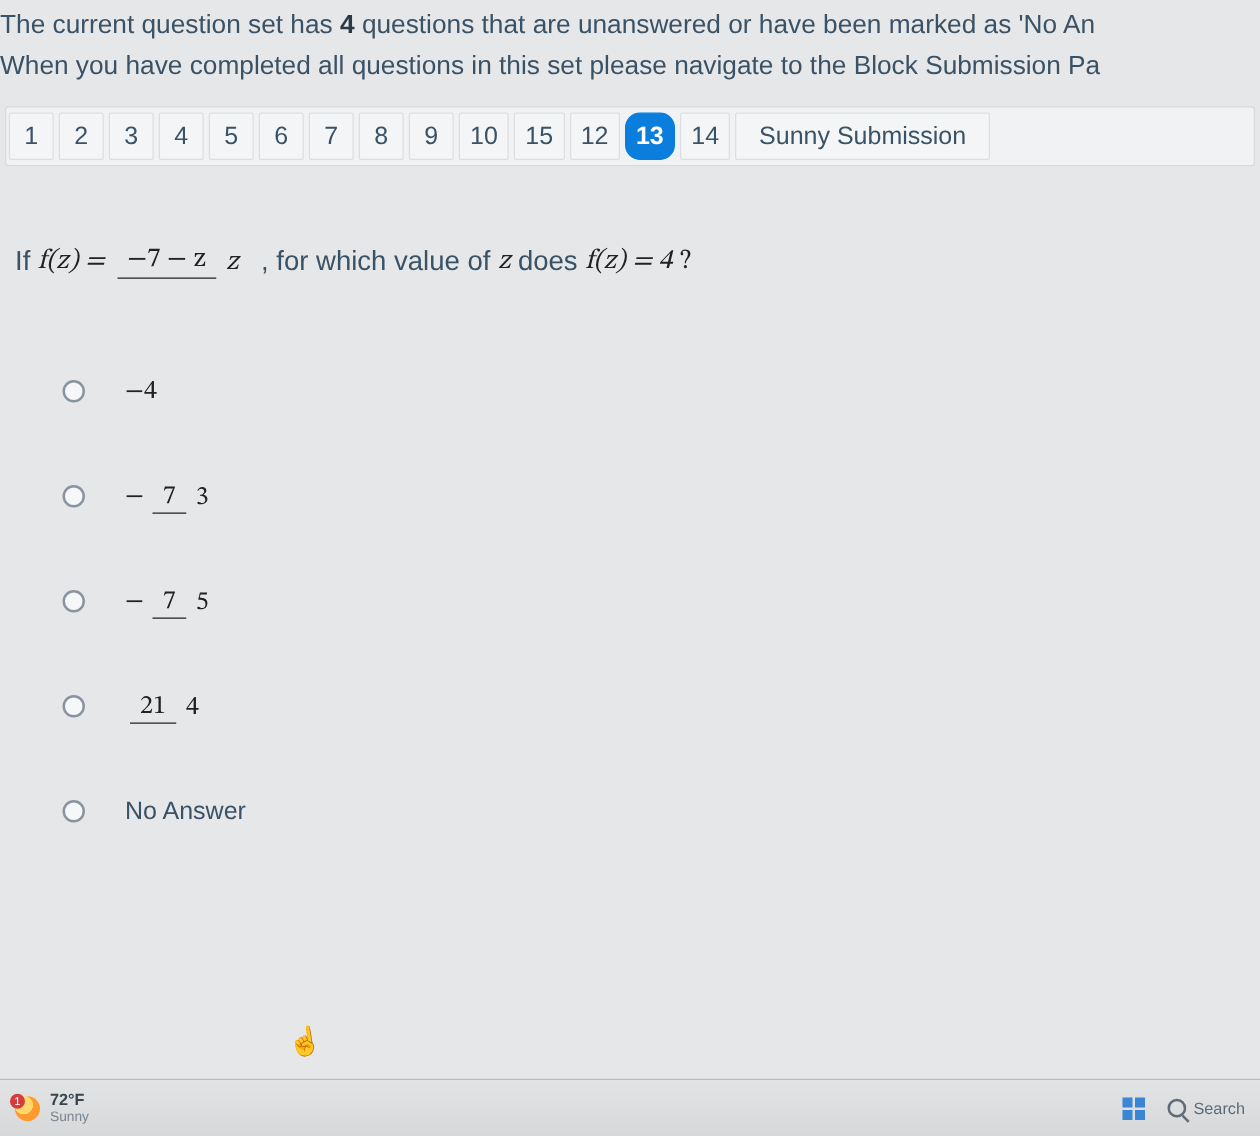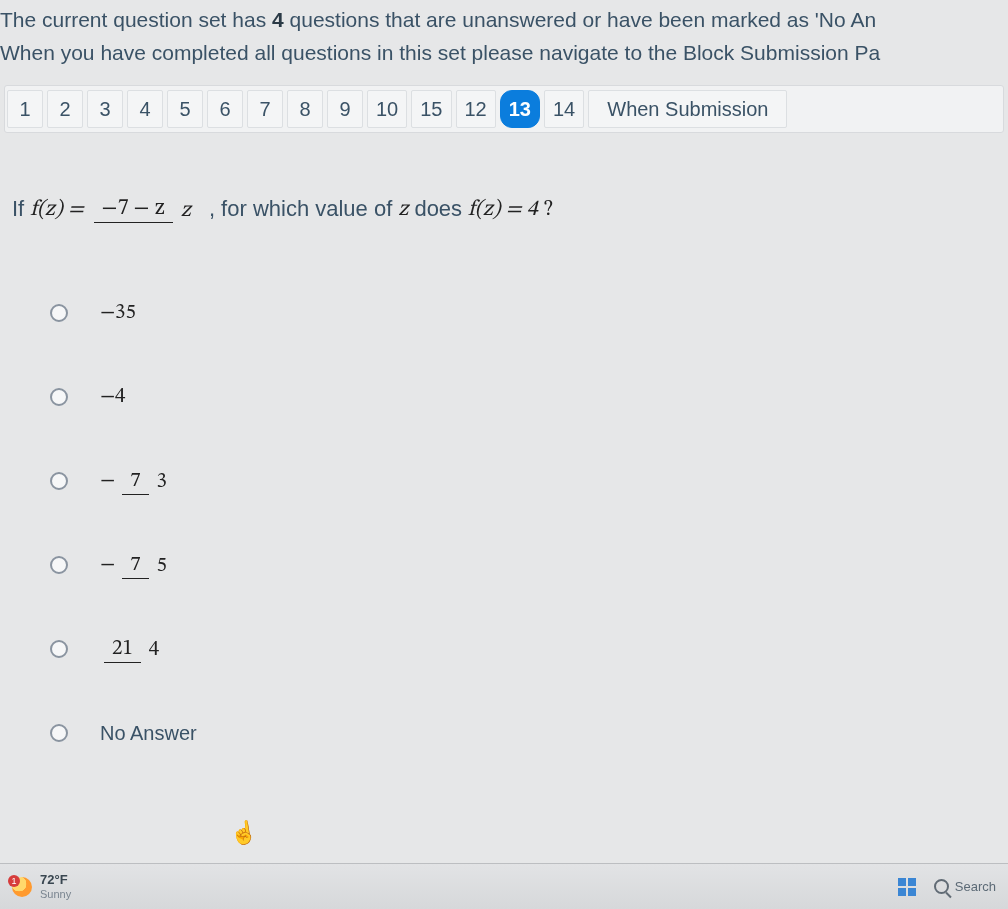--- a/index.html
+++ b/index.html
@@ -191,45 +191,41 @@
     <div class="nav-btn">5</div>
     <div class="nav-btn">6</div>
     <div class="nav-btn">7</div>
     <div class="nav-btn">8</div>
     <div class="nav-btn">9</div>
     <div class="nav-btn">10</div>
     <div class="nav-btn">15</div>
     <div class="nav-btn">12</div>
     <div class="nav-btn active">13</div>
     <div class="nav-btn">14</div>
-    <div class="nav-btn wide">When Submission</div>
+    <div class="nav-btn wide">Sunny Submission</div>
   </div>
 
 <div class="question-area">
   <div class="question-text">
     <span>If </span>
     <span class="math-serif" style="font-style:italic">f(z) =</span>
     <span class="frac">
       <span class="num">−7 − z</span>
       <span class="den" style="font-style:italic">z</span>
     </span>
     <span>, for which value of </span>
     <span class="math-serif" style="font-style:italic">z</span>
     <span> does </span>
     <span class="math-serif" style="font-style:italic">f(z) = 4</span>
     <span class="math-serif">?</span>
   </div>
 
   <div class="options" id="options-container">
       <div class="option-row">
         <div class="radio"></div>
-        <div class="option-label">−35</div>
-      </div>
-      <div class="option-row">
-        <div class="radio"></div>
         <div class="option-label">−4</div>
       </div>
       <div class="option-row">
         <div class="radio"></div>
         <div class="option-label"><span class="neg-frac">
             <span>−</span>
             <span class="frac">
               <span class="num">7</span>
               <span class="den">3</span>
             </span>

